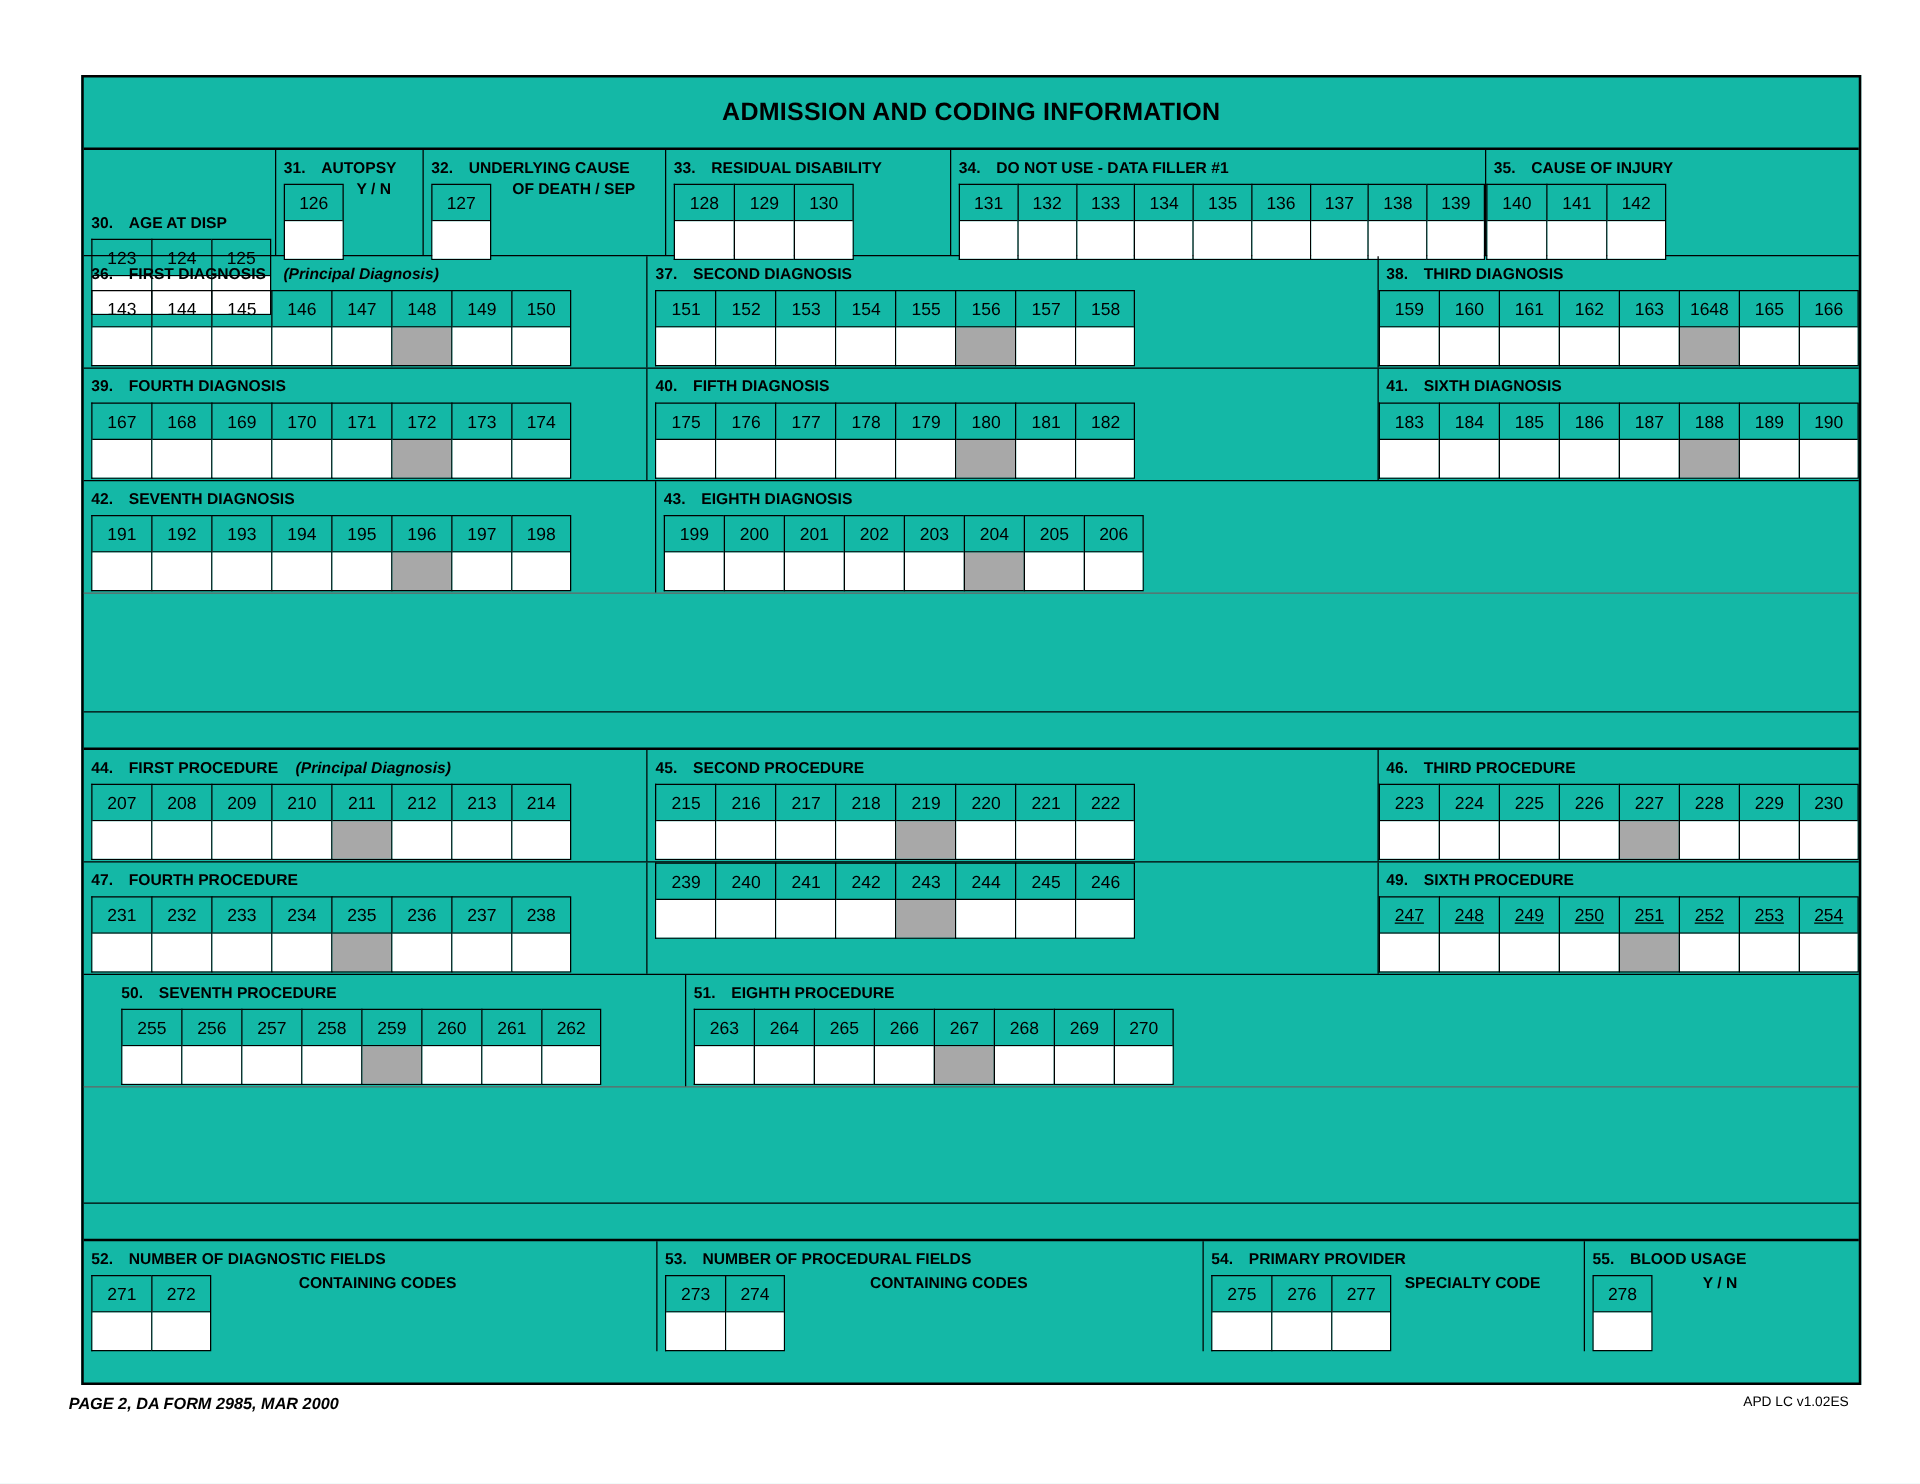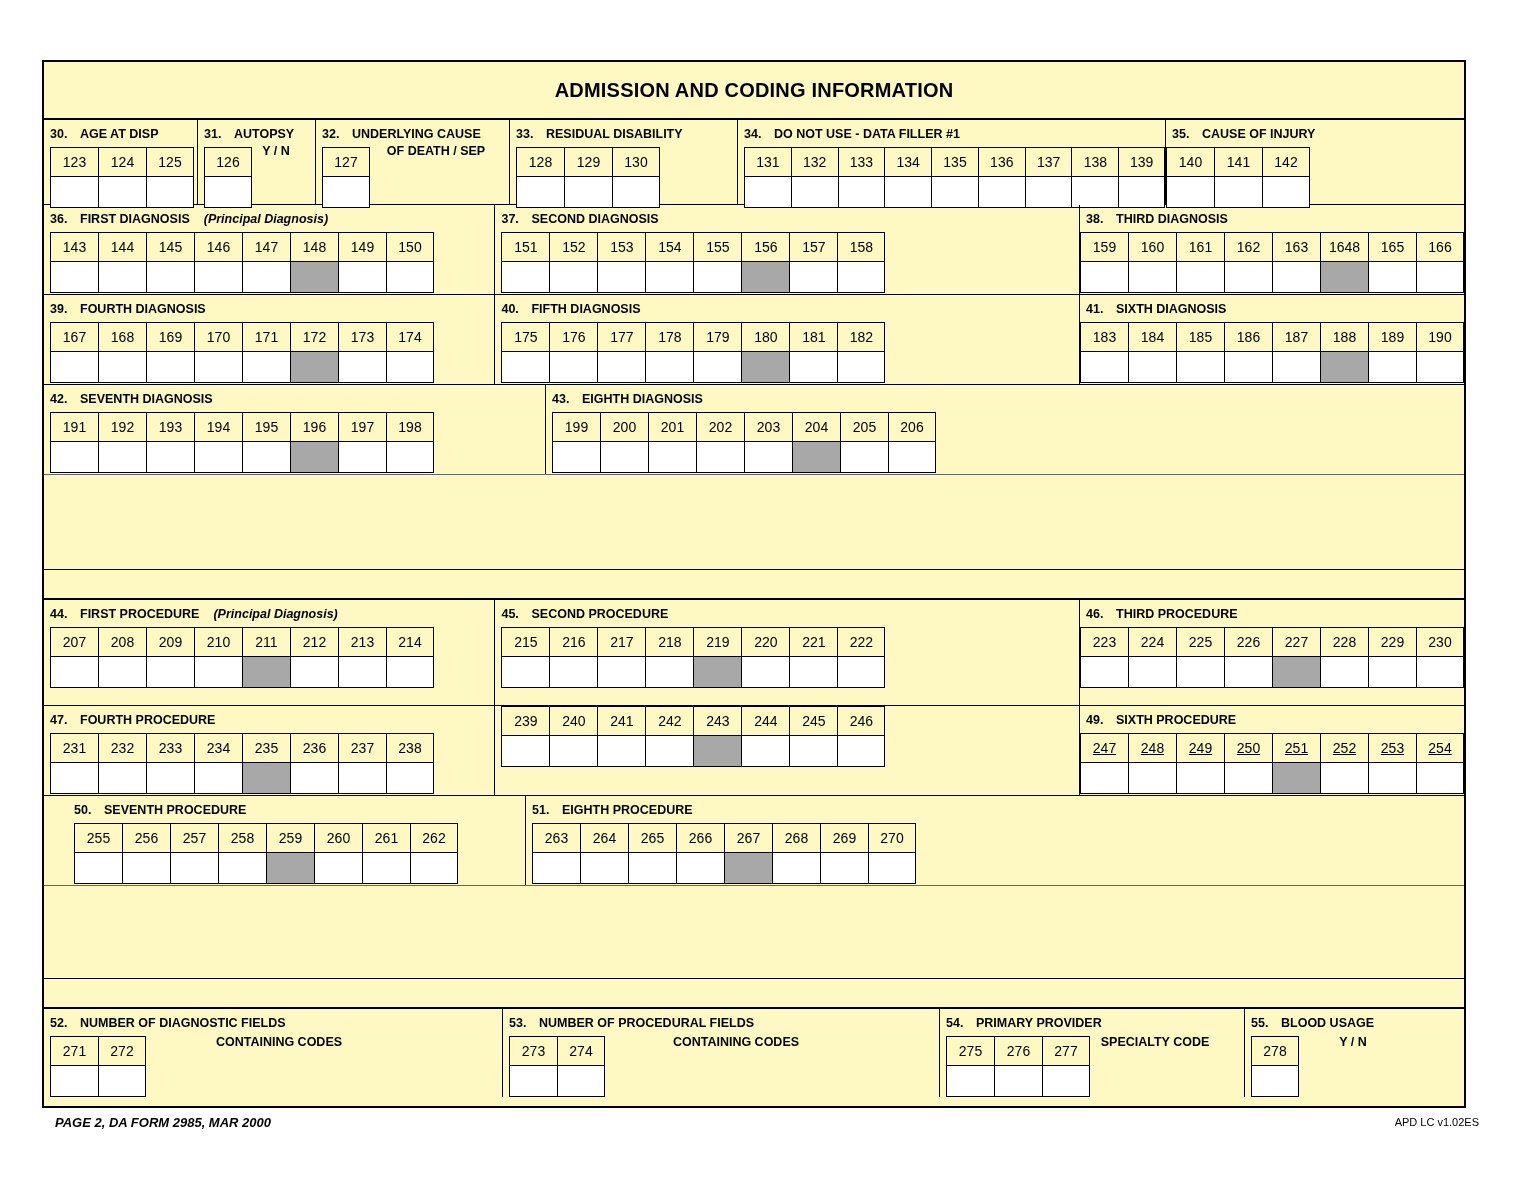--- a/index.html
+++ b/index.html
@@ -4,25 +4,25 @@
 <style>
   html,body{margin:0;padding:0;background:#ffffff;}
   body{
     width:1536px;height:1187px;
     font-family:"Liberation Sans", sans-serif;
     color:#000;
     -webkit-font-smoothing:antialiased;
   }
   .page{
     position:absolute;
-    left:42px; top:60px;
+    left:65px; top:60px;
     width:1424px; height:1048px;
     border:2.5px solid #000;
     box-sizing:border-box;
-    background:#fef9c3;
+    background:#14b8a6;
   }
 
   
   .title-band{
     height:58px;
     border-bottom:2px solid #000;
     display:flex;align-items:center;justify-content:center;
     box-sizing:border-box;
   }
   .title-band .title{
@@ -95,21 +95,21 @@
 <body>
 
 <div class="page">
 
   <div class="title-band">
     <div class="title">ADMISSION AND CODING INFORMATION</div>
   </div>
 
   <div class="srow" style="height:85px;">
 
-    <div class="sec" style="width:153px;">
+    <div class="sec" style="width:153px;margin-top:44px;">
       <div class="sec-hdr">
         <span class="num">30.</span>
         <span class="lbl">AGE AT DISP</span>
       </div>
       <div class="boxwrap">
         <div class="boxes">
           <div class="bx">
               <div class="n">123</div>
               <div class="e"></div>
             </div>
@@ -502,21 +502,21 @@
                 <div class="e"></div>
               </div>
               <div class="bx">
                 <div class="n">190</div>
                 <div class="e"></div>
               </div>
             </div>
           </div>
         </div>
       </div>
-      <div class="srow" style="height: 90px; border-bottom: 1.2px solid rgb(102, 102, 102); gap: 44px;">
+      <div class="srow" style="height: 90px; border-bottom: 1.2px solid rgb(102, 102, 102);">
         <div class="sec" style="width:457px;">
           <div class="sec-hdr">
             <span class="num">42.</span>
             <span class="lbl">SEVENTH DIAGNOSIS</span>
           </div>
           <div class="boxwrap">
             <div class="boxes">
               <div class="bx">
                 <div class="n">191</div>
                 <div class="e"></div>
@@ -594,21 +594,21 @@
             </div>
           </div>
         </div>
       </div>
     </div>
 
   <div class="gapzone" style="height:95px;border-bottom:1.5px solid #000;"></div>
   <div class="gapzone" style="height:30px;border-bottom:2.2px solid #000;"></div>
 
   <div id="proc-rows">
-      <div class="srow" style="height: 106px; justify-content: flex-end;">
+      <div class="srow" style="height: 90px; justify-content: flex-end;">
         <div class="sec" style="width:457px;">
           <div class="sec-hdr">
             <span class="num">44.</span>
             <span class="lbl">FIRST PROCEDURE</span>
             <span class="paren">(Principal Diagnosis)</span>
           </div>
           <div class="boxwrap">
             <div class="boxes">
               <div class="bx">
                 <div class="n">207</div>

